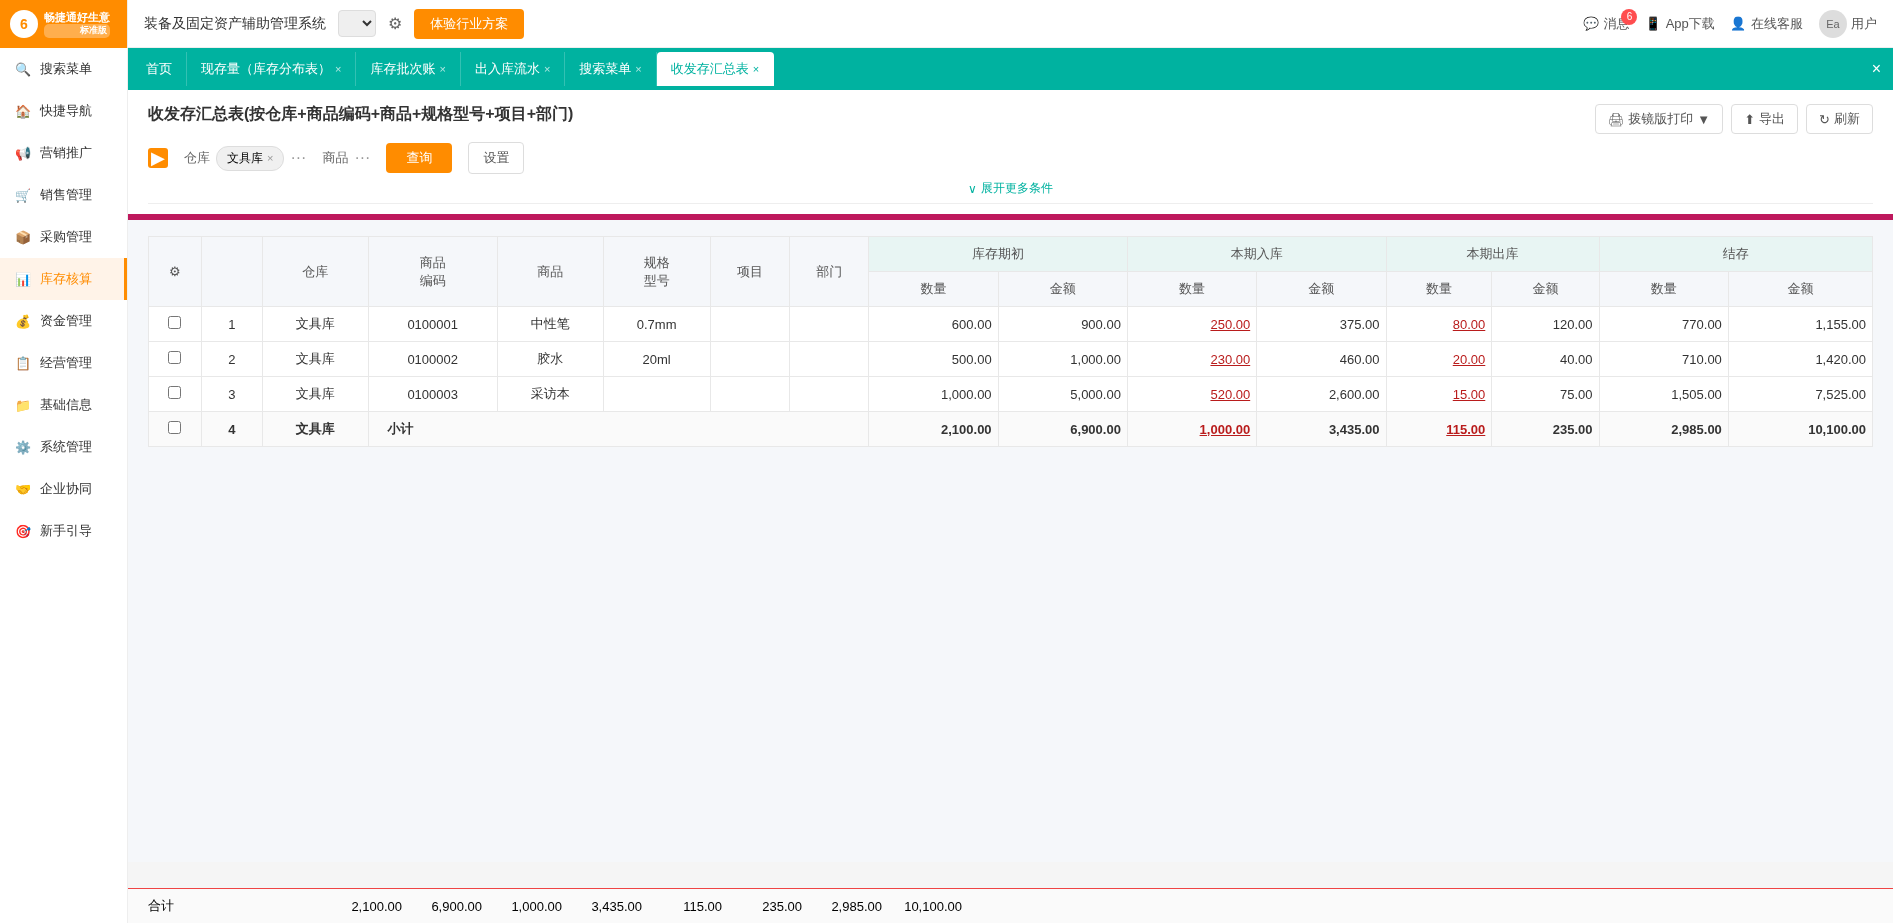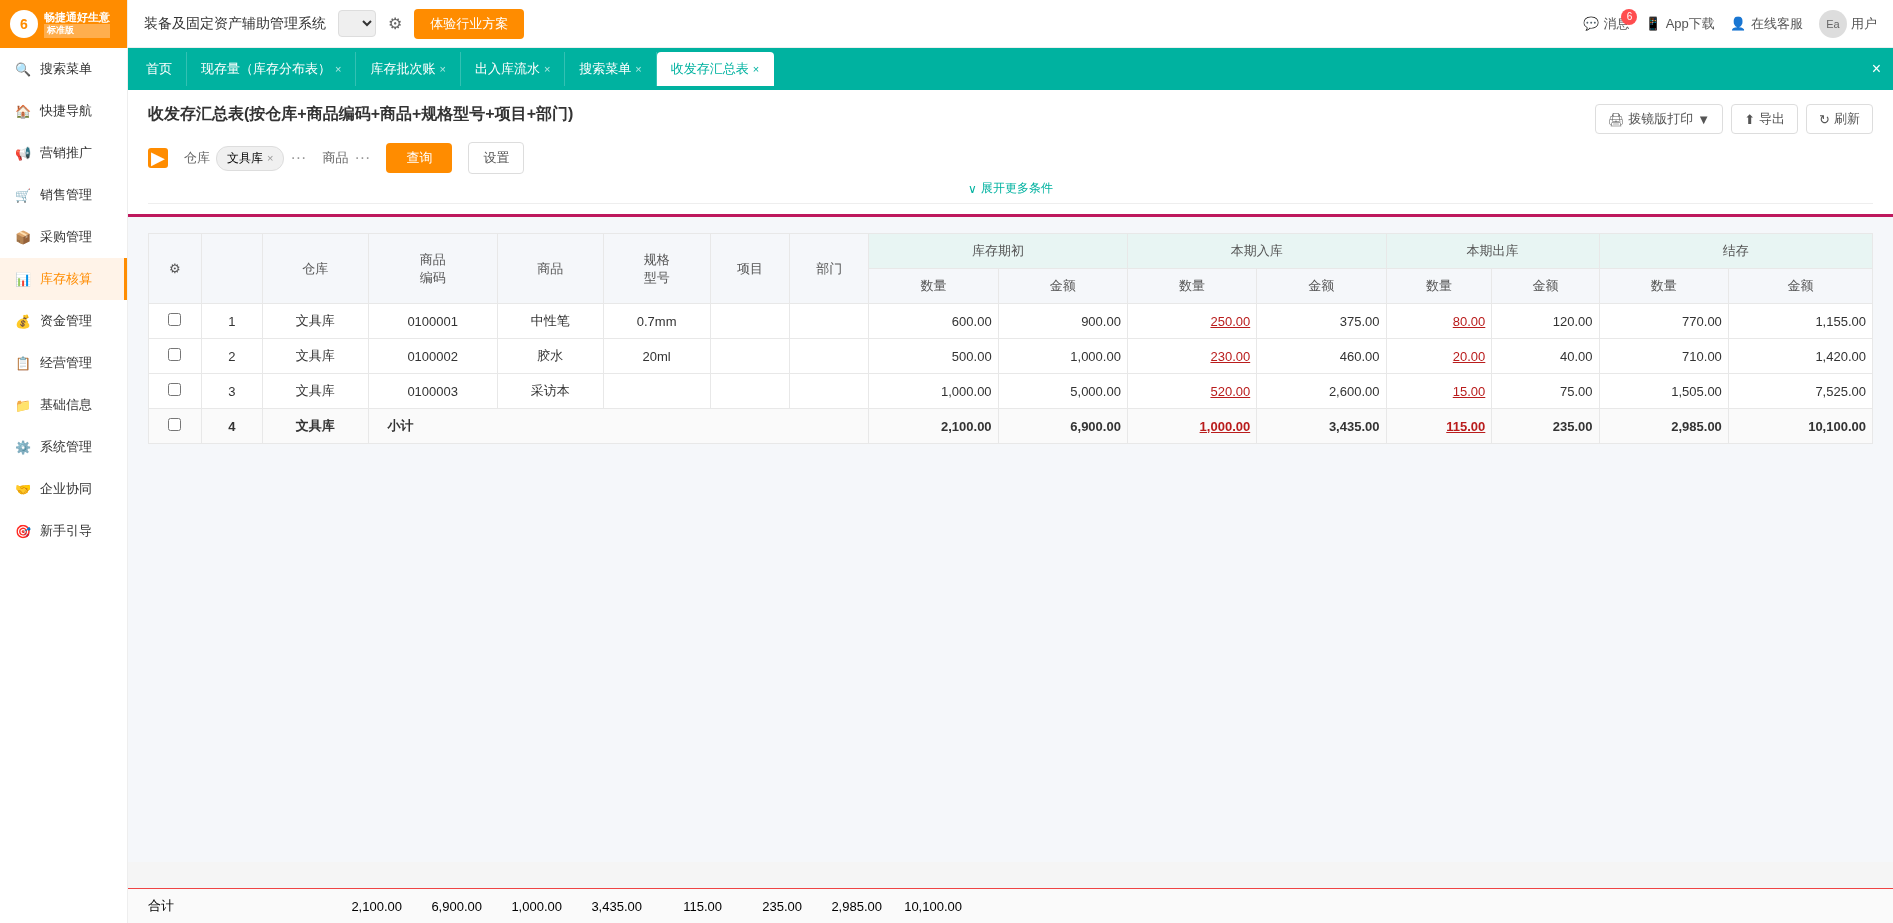--- a/index.html
+++ b/index.html
@@ -3,21 +3,21 @@
   <meta charset="utf-8">
   <style>
     * { box-sizing: border-box; margin: 0; padding: 0; }
     body { font-family: 'Microsoft YaHei', Arial, sans-serif; font-size: 13px; background: #f5f5f5; display: flex; height: 923px; overflow: hidden; }
 
     
     .sidebar { width: 128px; background: #fff; display: flex; flex-direction: column; height: 100%; border-right: 1px solid #eee; flex-shrink: 0; }
     .sidebar-logo { background: #ff8c00; color: #fff; padding: 8px 10px; display: flex; align-items: center; gap: 6px; font-size: 12px; font-weight: bold; height: 48px; }
     .sidebar-logo-icon { width: 28px; height: 28px; background: #fff; border-radius: 50%; display: flex; align-items: center; justify-content: center; color: #ff8c00; font-size: 14px; font-weight: bold; }
     .sidebar-logo-text { display: flex; flex-direction: column; font-size: 11px; line-height: 1.3; }
-    .sidebar-badge { font-size: 9px; background: rgba(255,255,255,0.3); padding: 1px 3px; border-radius: 0; }
+    .sidebar-badge { font-size: 9px; background: rgba(255,255,255,0.3); padding: 1px 3px; border-radius: 5px; text-align: right; }
     .sidebar-item { display: flex; align-items: center; gap: 8px; padding: 12px 14px; color: #333; cursor: pointer; font-size: 13px; }
     .sidebar-item.active { background: #fff3e8; color: #ff8c00; border-right: 3px solid #ff8c00; }
     .sidebar-item-icon { width: 18px; height: 18px; display: flex; align-items: center; justify-content: center; color: #666; }
     .sidebar-item.active .sidebar-item-icon { color: #ff8c00; }
 
     
     .main { flex: 1; display: flex; flex-direction: column; overflow: hidden; }
 
     
     .topbar { background: #fff; height: 48px; display: flex; align-items: center; padding: 0 16px; border-bottom: 1px solid #eee; justify-content: space-between; }
@@ -37,21 +37,21 @@
     .tab.active { background: #fff; color: #00b2a0; border-radius: 4px 4px 0 0; }
     .tab-close { font-size: 11px; color: rgba(255,255,255,0.7); cursor: pointer; }
     .tab.active .tab-close { color: #00b2a0; }
     .tab-home { color: #fff; }
     .tabbar-close-btn { margin-left: auto; color: #fff; cursor: pointer; font-size: 16px; padding: 0 8px; }
 
     
     .page-content { flex: 1; background: #f5f7fa; overflow-y: auto; padding: 0; }
 
     
-    .page-header { background: #fff; padding: 14px 20px 10px; border-bottom: 3px solid #be185d; }
+    .page-header { background: #fff; padding: 14px 20px 10px; border-bottom: 6px solid #be185d; }
     .page-title { font-size: 16px; color: #333; font-weight: bold; margin-bottom: 10px; }
     .page-actions { display: flex; align-items: center; justify-content: flex-end; gap: 8px; margin-bottom: 8px; }
     .btn-print { border: 1px solid #ddd; background: #fff; border-radius: 4px; padding: 5px 12px; cursor: pointer; font-size: 13px; color: #555; display: flex; align-items: center; gap: 4px; }
     .btn-export { border: 1px solid #ddd; background: #fff; border-radius: 4px; padding: 5px 12px; cursor: pointer; font-size: 13px; color: #555; display: flex; align-items: center; gap: 4px; }
     .btn-refresh { border: 1px solid #ddd; background: #fff; border-radius: 4px; padding: 5px 12px; cursor: pointer; font-size: 13px; color: #555; display: flex; align-items: center; gap: 4px; }
 
     
     .filter-area { background: #fff; padding: 10px 20px; border-bottom: 1px solid #eee; }
     .filter-row { display: flex; align-items: center; gap: 16px; flex-wrap: wrap; }
     .filter-item { display: flex; align-items: center; gap: 6px; }

